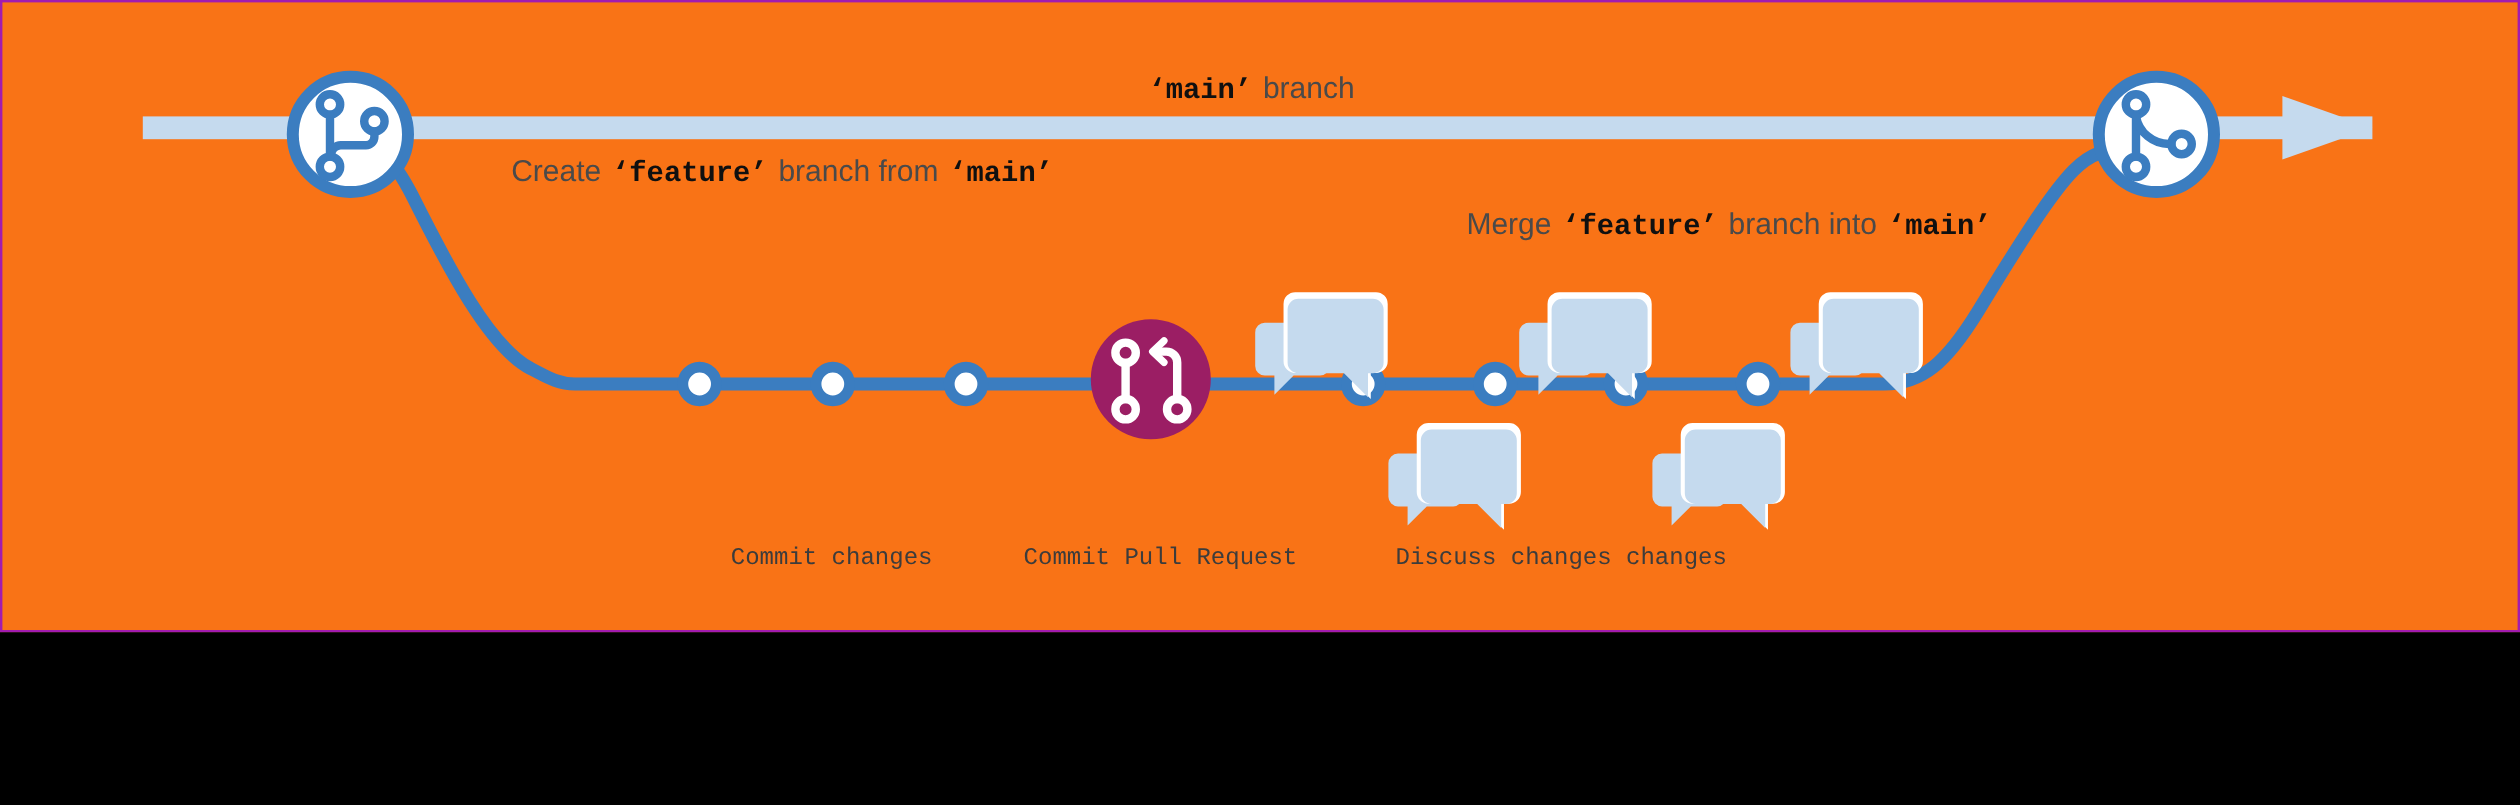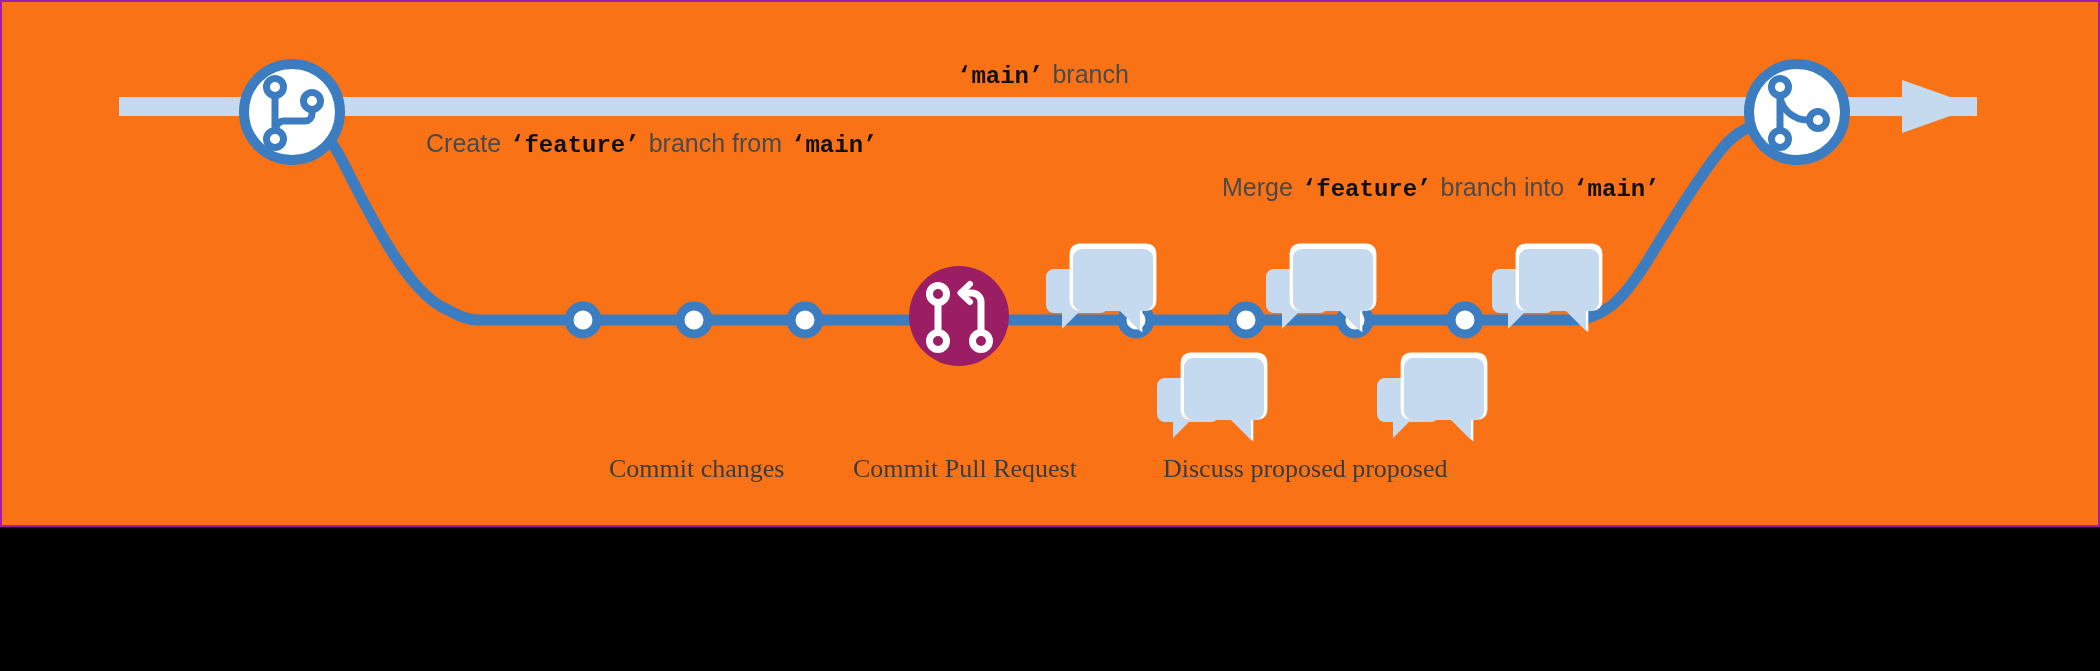--- a/index.html
+++ b/index.html
@@ -48,22 +48,22 @@
     font-weight: bold;
     color: #101010;
     font-size: 24px;
     letter-spacing: 0px;
   }
   .lbl .sp { display: inline-block; width: 9px; }
   .caption {
     position: absolute;
     white-space: nowrap;
     color: #3c3c3c;
-    font-family: Liberation Serif, serif;
-    font-size: 26px;
+    font-family: Liberation Mono, monospace;
+    font-size: 20px;
     line-height: 1;
   }
   #main-branch-label { top: 60px; }
   #create-branch-label { top: 129px; left: 388px; margin-left: 36px; }
   #merge-branch-label { top: 141px; left: 1220px; margin-top: 32px; }
   #caption-commit { top: 454px; left: 607px; }
   #caption-pr { top: 454px; left: 851px; }
   #caption-discuss { top: 454px; left: 1161px; }
 </style>
 </head>
@@ -179,19 +179,19 @@
     <div class="lbl" id="create-branch-label">
       <span>Create</span><span class="sp"></span><span class="code">‘feature’</span><span class="sp"></span><span>branch from</span><span class="sp"></span><span class="code">‘main’</span>
     </div>
 
     <div class="lbl" id="merge-branch-label">
       <span>Merge</span><span class="sp"></span><span class="code">‘feature’</span><span class="sp"></span><span>branch into</span><span class="sp"></span><span class="code">‘main’</span>
     </div>
 
     <div class="caption" id="caption-commit">Commit changes</div>
     <div class="caption" id="caption-pr">Commit Pull Request</div>
-    <div class="caption" id="caption-discuss">Discuss proposed proposed</div>
+    <div class="caption" id="caption-discuss">Discuss changes changes</div>
 
   </div>
 
   <div id="footer-area" style="position:absolute;left:0;top:527px;width:2100px;height:144px;background:#000000;"></div>
 
 </div>
 
 </body></html>

